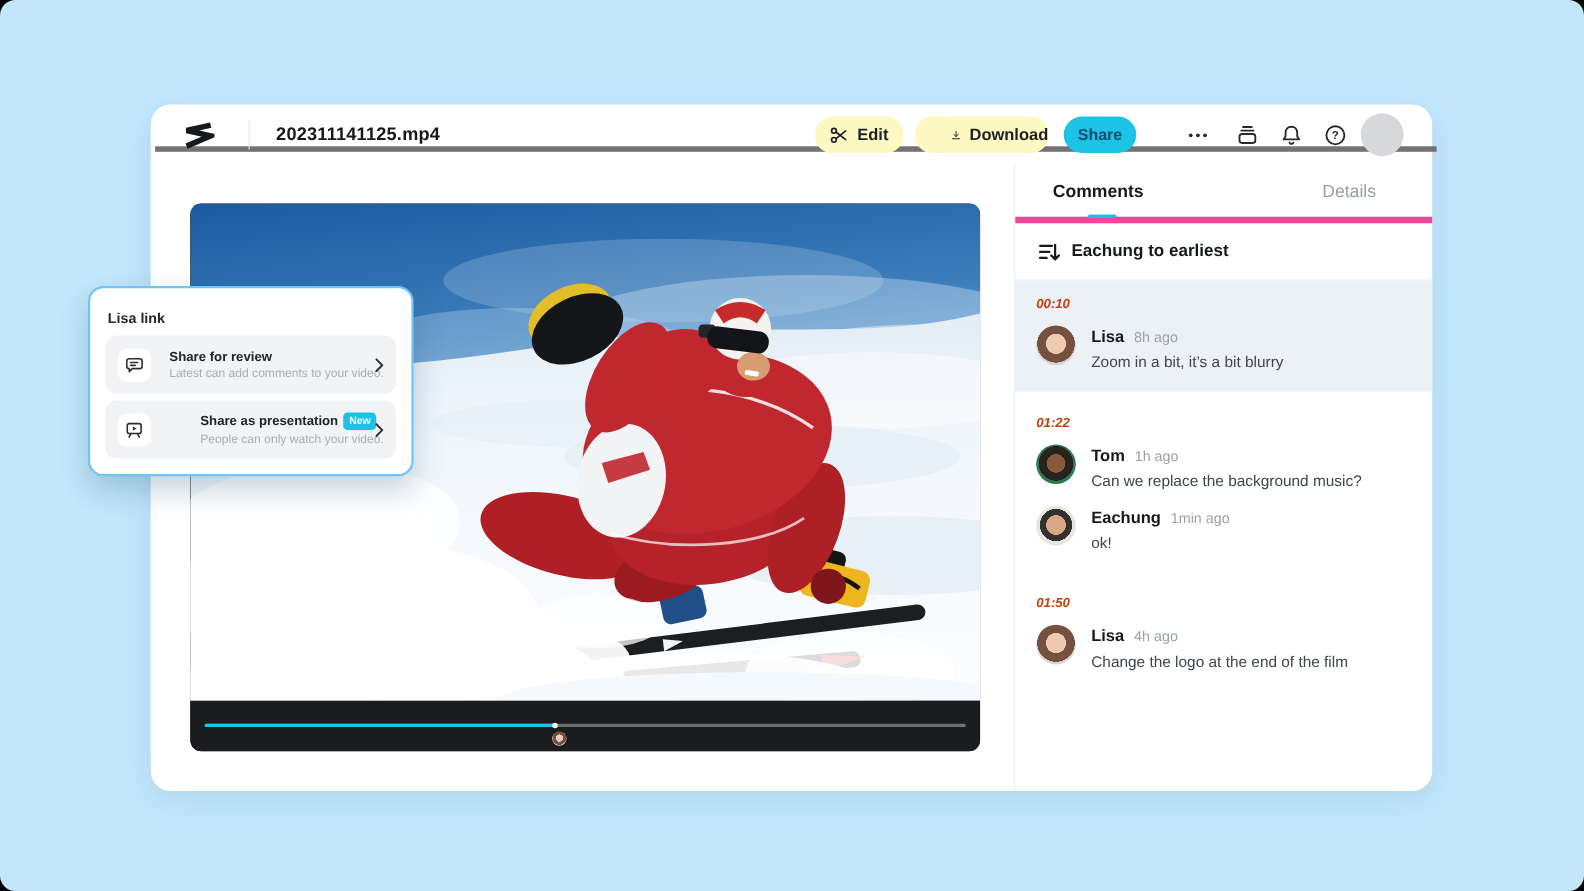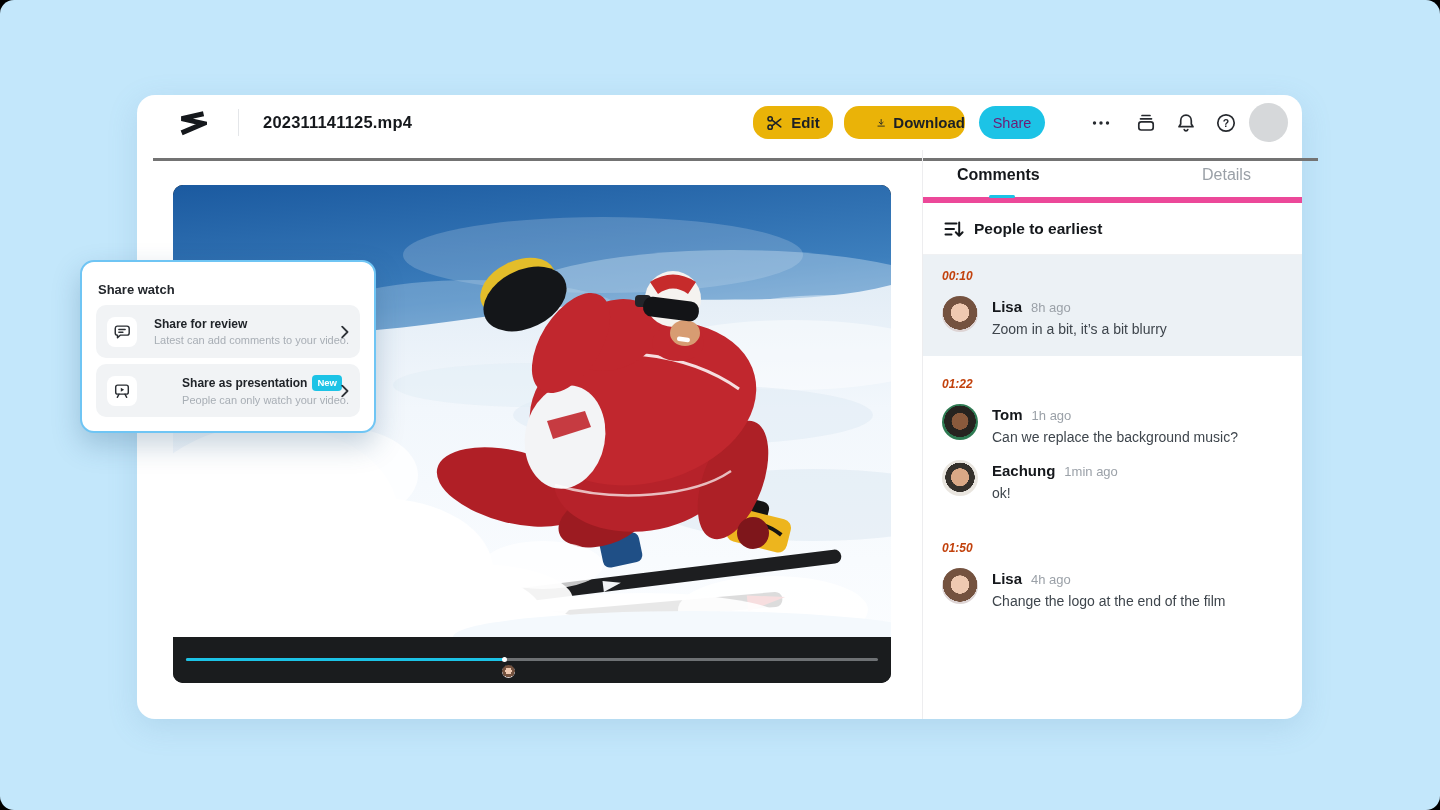--- a/index.html
+++ b/index.html
@@ -3,28 +3,28 @@
 <meta charset="utf-8">
 <style>
   * { margin:0; padding:0; box-sizing:border-box; }
   html,body { width:1440px; height:810px; background:#000; font-family:"Liberation Sans","DejaVu Sans",sans-serif; }
   .canvas { position:absolute; inset:0; width:1440px; height:810px; background:#c3e7fb; border-radius:14px; overflow:hidden; }
 
   
   .window { position:absolute; left:137px; top:95px; width:1165px; height:624px; background:#fff; border-radius:18px; box-shadow:0 8px 30px rgba(90,140,175,.18); }
 
   
-  .topbar { position:absolute; left:16px; top:0; width:100%; height:66px; border-bottom:3px solid #737373; }
+  .topbar { position:absolute; left:4px; top:0; width:100%; height:43px; border-bottom:5px solid #737373; }
   .logo { position:absolute; left:24px; top:13px; width:30px; height:30px; }
   .tb-divider { position:absolute; left:85px; top:14px; width:1px; height:27px; background:#e4e6e9; }
   .filename { position:absolute; left:110px; top:0; height:55px; line-height:55px; font-size:16.5px; font-weight:bold; color:#15181c; letter-spacing:.2px; }
-  .btn { position:absolute; top:11px; height:33px; display:flex; align-items:center; justify-content:center; gap:7px; background:#eab308; border:none; border-radius:15px; font-family:inherit; font-size:15px; font-weight:600; color:#1c2025; cursor:pointer; }
+  .btn { position:absolute; top:11px; height:33px; display:flex; align-items:center; justify-content:center; gap:7px; background:#fef9c3; border:none; border-radius:15px; font-family:inherit; font-size:15px; font-weight:600; color:#1c2025; cursor:pointer; }
   .btn-edit { left:600px; width:80px; }
   .btn-download { left:691px; width:121px;padding-left:32px; }
-  .btn-share { left:826px; width:66px; border-radius:17px; background:#1cc3e6; color:#701a75; font-size:14.5px; font-weight:normal; }
+  .btn-share { left:826px; width:66px; border-radius:17px; background:#1cc3e6; color:#0c4a6e; font-size:14.5px; font-weight:bold; }
   .icon-btn { position:absolute; top:16px; width:24px; height:24px; background:none; border:none; cursor:pointer; display:flex; align-items:center; justify-content:center; }
   .ib-more { left:936px; } .ib-stack { left:981px; } .ib-bell { left:1021px; } .ib-help { left:1061px; }
   .tb-avatar { position:absolute; left:1096px; top:8px; width:39px; height:39px; border-radius:50%; background:#d6d8da; border:none; cursor:pointer; }
 
   
   .player { position:absolute; left:36px; top:90px; width:718px; height:498px; border-radius:10px; overflow:hidden; background:#000; }
   .scene { display:block; width:718px; height:452px; }
   .controlbar { position:relative; width:718px; height:46px; background:#1a1c1e; }
   .track { position:absolute; left:13px; right:13px; top:21px; height:3px; background:#6e7174; border-radius:2px; cursor:pointer; }
   .track-fill { position:absolute; left:0; top:0; height:3px; background:#1cc3e6; border-radius:2px; }
@@ -227,21 +227,21 @@
         <button class="tab tab-comments">Comments</button>
         <button class="tab tab-details">Details</button>
         <div class="tab-underline"></div>
       </div>
 
       <div class="sortrow">
         <svg class="sort-icon" width="23" height="23" viewBox="0 0 23 23" fill="none" stroke="#15181c" stroke-width="2" stroke-linecap="round" stroke-linejoin="round">
           <path d="M3.5 5.5 H14.5 M3.5 11 H12 M3.5 16.5 H9.5"></path>
           <path d="M17.2 4.5 V17.5 M13.8 14.2 L17.2 17.8 L20.6 14.2"></path>
         </svg>
-        <span class="sort-label">People to earliest</span>
+        <span class="sort-label">Eachung to earliest</span>
       </div>
 
       <div>
 
         <div class="group selected">
           <div class="g-time">00:10</div>
           <div class="crow">
             <div class="av av-lisa"></div>
             <div>
               <div class="c-head">
@@ -288,21 +288,21 @@
               </div>
               <div class="c-text">Change the logo at the end of the film</div>
             </div>
           </div>
         </div>
       </div>
     </div>
   </div>
 
   <div class="popover">
-    <div class="pop-title">Share watch</div>
+    <div class="pop-title">Lisa link</div>
 
     <div class="pop-card c1">
       <div class="iconbox">
         <svg width="18" height="18" viewBox="0 0 20 20" fill="none" stroke="#2a2e33" stroke-width="1.6" stroke-linecap="round" stroke-linejoin="round">
           <path d="M4.5 3.5 h11 a2.5 2.5 0 0 1 2.5 2.5 v5 a2.5 2.5 0 0 1 -2.5 2.5 h-7.5 l-3 3 v-3 a2.5 2.5 0 0 1 -2.5 -2.5 v-5 a2.5 2.5 0 0 1 2 -2.5 Z"></path>
           <path d="M6.5 7.3 h7 M6.5 10.2 h4.5"></path>
         </svg>
       </div>
       <div>
         <div class="pc-title"><span>Share for review</span></div>

